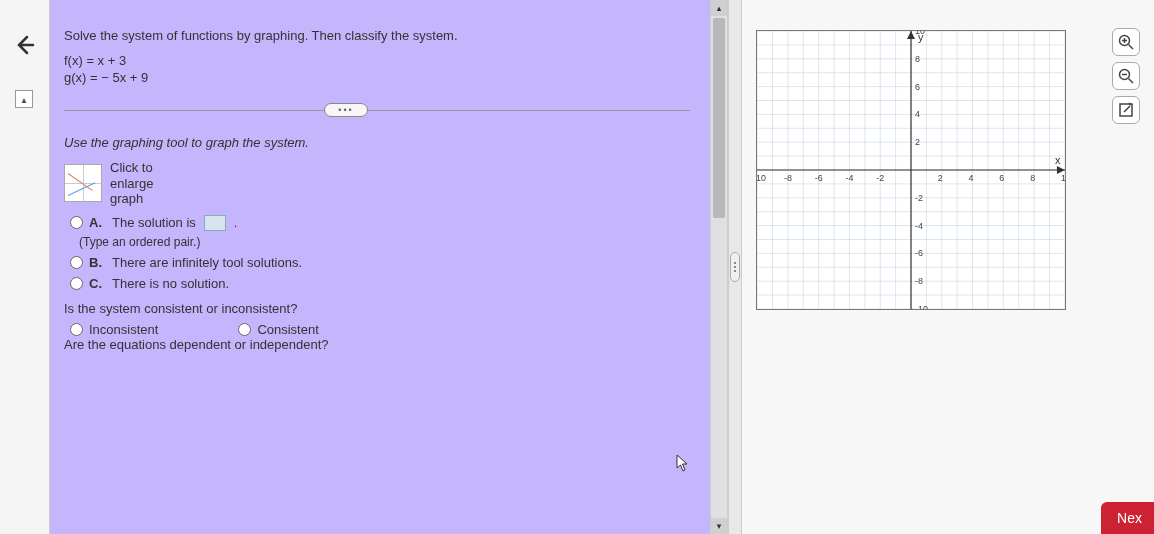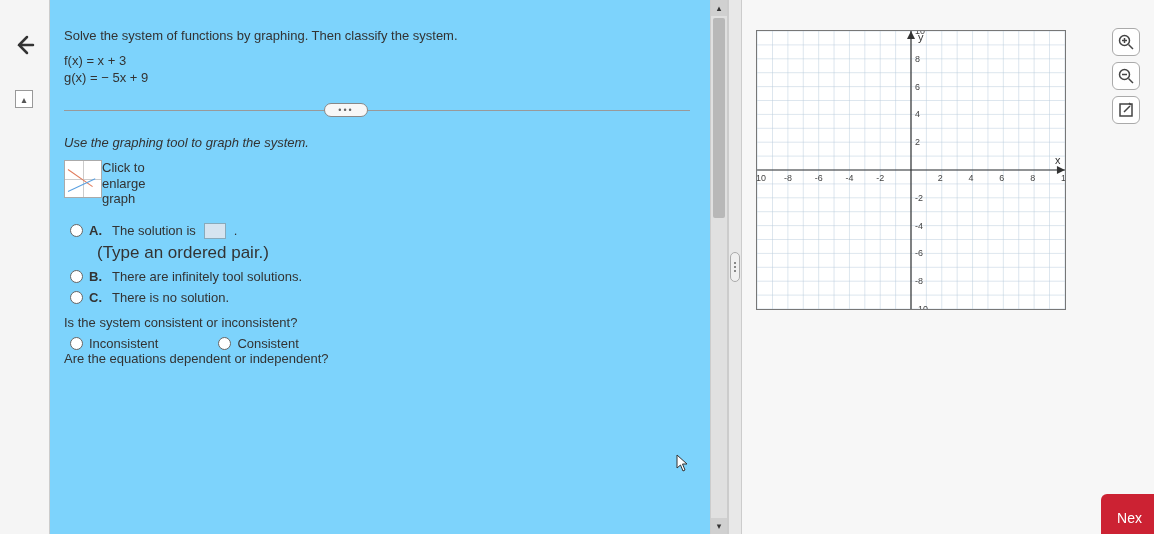--- a/index.html
+++ b/index.html
@@ -43,21 +43,21 @@
 }
 .main-area {
   flex:1;
   display:flex;
   background:#f5f5f5;
   position:relative;
 }
 .question-panel {
   width: 660px;
   padding: 28px 20px 18px 14px;
-  background:#7dd3fc;
+  background:#c4b5fd;
   position:relative;
 }
 .instruction { color:#333; margin-bottom:10px; }
 .eq { color:#333; margin-bottom:2px; }
 .hr-wrap {
   margin: 18px 0 18px 0;
   position:relative;
   height: 14px;
 }
 .hr-line {
@@ -68,22 +68,22 @@
   position:absolute; left:260px; top:0;
   width:44px; height:14px;
   border:1px solid #888; border-radius:8px;
   background:#f7f7f7;
   display:flex; align-items:center; justify-content:center;
   font-size:9px; letter-spacing:2px; color:#666;
   cursor:pointer;
 }
 .subinstr { margin-bottom:10px;font-style:italic; }
 .enlarge-wrap {
-  display:flex; align-items:flex-start; 
-  margin-bottom:16px;
+  display:flex; align-items:center; gap:8px;
+  margin-bottom:8px;
 }
 .thumb {
   width:38px; height:38px;
   border:1px solid #aaa;
   background:
     linear-gradient(#ccc,#ccc) center/100% 1px no-repeat,
     linear-gradient(#ccc,#ccc) center/1px 100% no-repeat,
     #fff;
   position:relative;
   cursor:pointer;
@@ -104,23 +104,23 @@
 }
 .radio {
   width:13px; height:13px; border:1px solid #666; border-radius:50%;
   background:#fff; cursor:pointer; flex-shrink:0;
 }
 .opt-label { font-weight:bold; margin-right:4px; }
 .answer-box {
   display:inline-block; width:22px; height:16px;
   background:#d6e4f0; border:1px solid #8ab; margin:0 2px; vertical-align:middle;
 }
-.hint { margin-left:33px; font-size:17px; color:#333; }
+.hint { margin-left:15px; font-size:12px; color:#333; }
 .sub-q { margin-bottom:6px; }
-.inline-opts { display:flex; gap:60px; margin-left:6px; }
+.inline-opts { display:flex; gap:80px; margin-left:6px; }
 .scroller {
   width:18px; background:#e0e0e0;
   border-left:1px solid #ccc; border-right:1px solid #ccc;
   position:relative;
 }
 .scroller .up, .scroller .dn {
   position:absolute; left:0; width:100%; height:16px;
   background:#d0d0d0; display:flex; align-items:center; justify-content:center;
   font-size:9px; color:#333; cursor:pointer;
 }
@@ -154,21 +154,21 @@
   display:flex; flex-direction:column; gap:6px;
 }
 .tool-btn {
   width:28px; height:28px; border:1px solid #aaa; border-radius:6px;
   background:#fff; display:flex; align-items:center; justify-content:center;
   font-size:14px; color:#444; cursor:pointer;
 }
 .next-btn {
   position:absolute; right:0; bottom:0;
   background:#c23; color:#fff;
-  padding:16px 12px 8px 16px;
+  padding:8px 12px 8px 16px;
   border-top-left-radius:6px;
   font-size:14px; cursor:pointer;
 }
 .cursor-icon {
   position:absolute; left:676px; top:454px;
   font-size:16px; color:#333; pointer-events:none;
 }
 .tick-label { font-size:9px; fill:#444; font-family:Arial; }
 .axis-label { font-size:11px; fill:#333; font-family:Arial; }
 </style>

